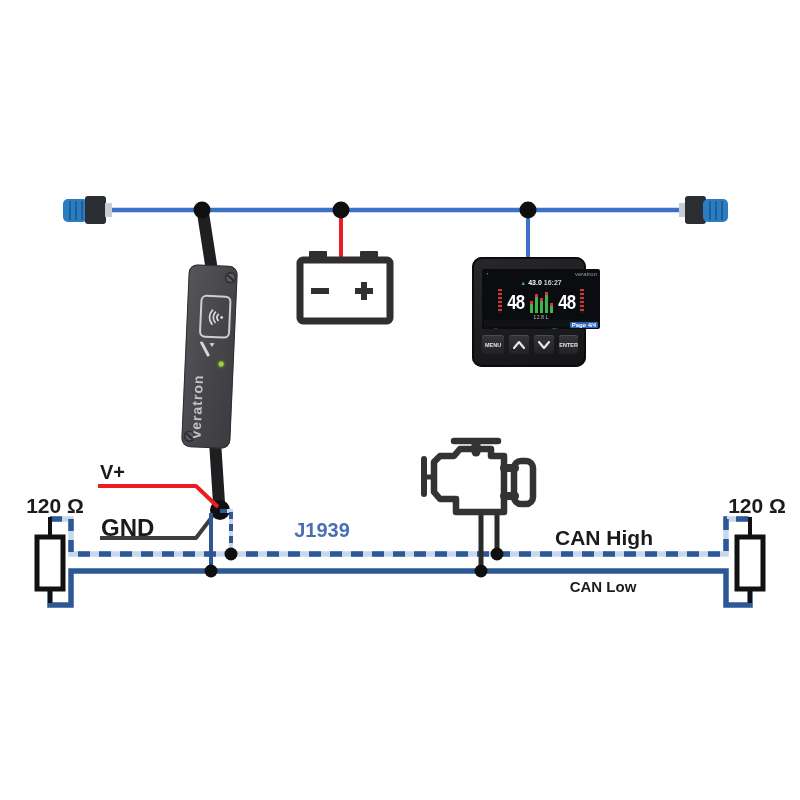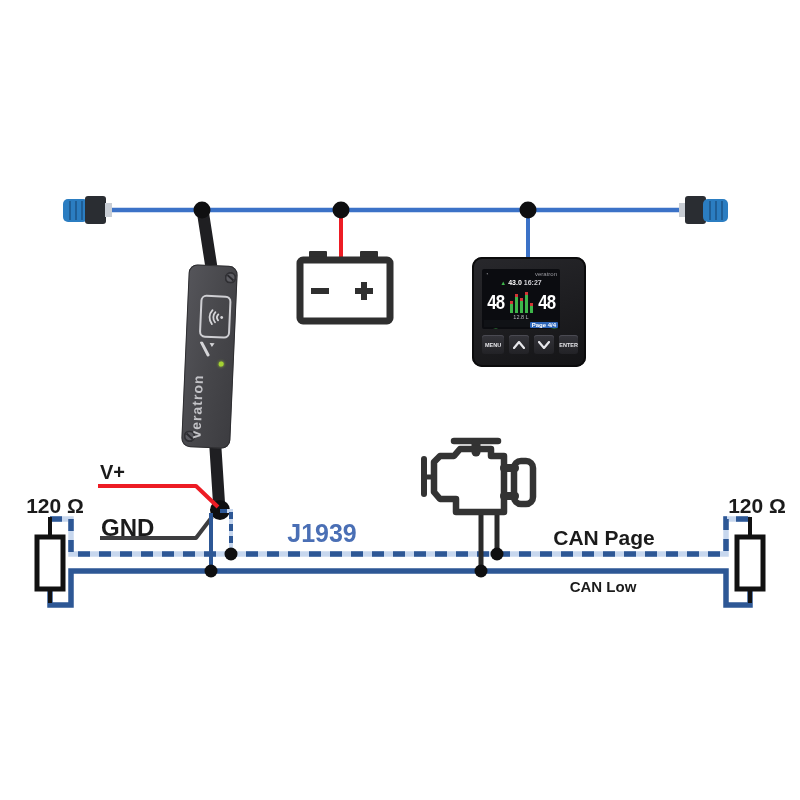--- a/index.html
+++ b/index.html
@@ -26,21 +26,21 @@
   #led{position:absolute;left:34px;top:96px;width:5px;height:5px;border-radius:50%;
        background:#a4d233;box-shadow:0 0 3px #a4d233;}
   #dev-brand{position:absolute;left:6px;top:92px;height:82px;
              writing-mode:vertical-rl;transform:rotate(180deg);
              font-weight:bold;font-size:14px;letter-spacing:1px;color:#c3c3c7;}
 
   
   #display{position:absolute;left:472px;top:257px;width:114px;height:110px;
            background:linear-gradient(160deg,#28282c,#141416);border-radius:10px;
            box-shadow:inset 0 0 0 2px #0b0b0c;}
-  #screen{position:absolute;left:10px;top:12px;width:78px;height:60px;background:#0b0c10;
+  #screen{position:absolute;left:10px;top:12px;width:118px;height:60px;background:#0b0c10;
           border-radius:2px;overflow:hidden;color:#e8e8e8;}
   .scr-row{display:flex;align-items:center;justify-content:space-between;padding:0 3px;}
   #scr-top{height:9px;font-size:6px;color:#9a9aa0;}
   #scr-val{height:9px;justify-content:center;gap:2px;font-size:7px;font-weight:bold;color:#fff;}
   #scr-val .arrow{color:#3eb54a;font-size:6px;}
   #scr-time{color:#cfcfd4;}
   #scr-main{height:26px;display:flex;align-items:flex-end;justify-content:center;gap:3px;padding:0 2px;}
   .gaugebar{width:4px;height:24px;
      background:repeating-linear-gradient(to bottom,#d23535 0 2px,#15161a 2px 4px);}
   .bignum{font-size:21px;line-height:22px;font-weight:bold;color:#fff;
@@ -156,22 +156,22 @@
       <circle cx="202" cy="210" r="8.5"></circle>
       <circle cx="341" cy="210" r="8.5"></circle>
       <circle cx="528" cy="210" r="8.5"></circle>
       <circle cx="211" cy="571" r="6.5"></circle>
       <circle cx="231" cy="554" r="6.5"></circle>
       <circle cx="481" cy="571" r="6.5"></circle>
       <circle cx="497" cy="554" r="6.5"></circle>
     </g>
   </svg>
 
-  <div class="lbl blue ctr" style="left:322px;top:519px;font-size:25px;">J1939</div>
-  <div class="lbl ctr" style="left:604px;top:526px;font-size:21px;">CAN Page</div>
+  <div class="lbl blue ctr" style="left:322px;top:519px;font-size:20px;">J1939</div>
+  <div class="lbl ctr" style="left:604px;top:526px;font-size:21px;">CAN High</div>
   <div class="lbl ctr" style="left:603px;top:578px;font-size:15px;">CAN Low</div>
   <div class="lbl ctr" style="left:55px;top:494px;font-size:21px;">120 Ω</div>
   <div class="lbl ctr" style="left:757px;top:494px;font-size:21px;">120 Ω</div>
   <div class="lbl" style="left:100px;top:461px;font-size:20px;">V+</div>
   <div class="lbl" style="left:101px;top:514px;font-size:24px;text-align:center;">GND</div>
 
   <div id="device">
     <div class="screw" id="screw-top"></div>
     <div class="screw" id="screw-bot"></div>
     <div id="nfc">

